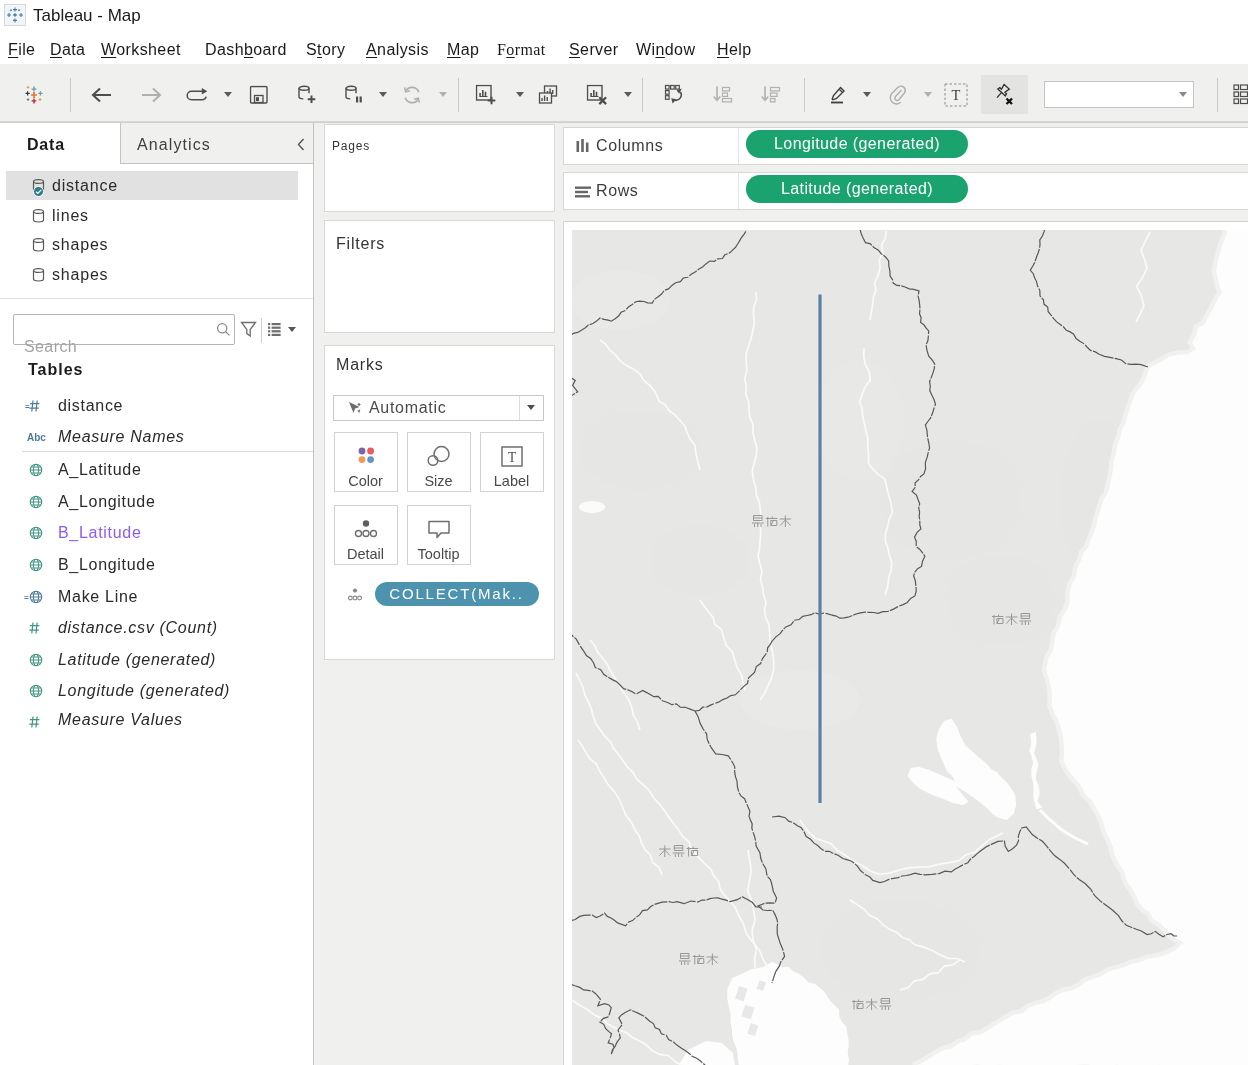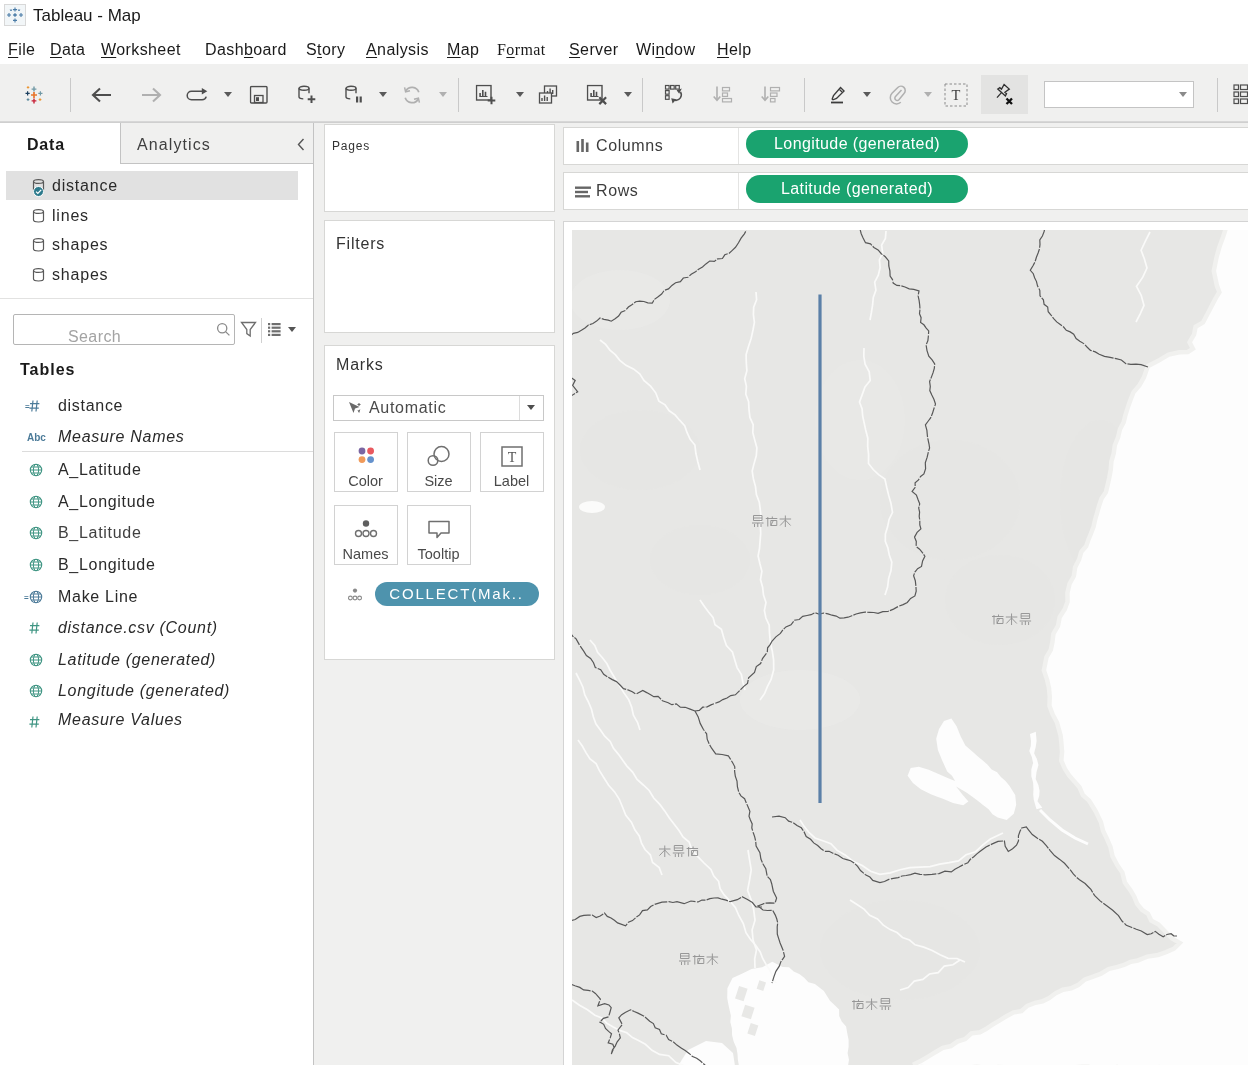--- a/index.html
+++ b/index.html
@@ -194,21 +194,21 @@
 <path d="M1.5 3 V11.6 c0 1 2.2 1.9 5 1.9 s5 -0.9 5 -1.9 V3" stroke="#5a5a5a" stroke-width="1.2" fill="none"></path>
 <ellipse cx="6.5" cy="3" rx="5" ry="1.9" stroke="#5a5a5a" stroke-width="1.2" fill="none"></ellipse>
       </svg></div>
 <div class="abs" style="left:52px;top:275px;transform:translateY(-50%);font-size:16px;letter-spacing:0.8px;color:#2a2a2a;">shapes</div>
 <div class="abs" style="left:33px;top:186px;line-height:0;"><svg width="11" height="11" viewBox="0 0 11 11">
 <circle cx="5.5" cy="5.5" r="5" fill="#2c7a8c" stroke="#fff" stroke-width="1"></circle>
 <path d="M3 5.6 L4.8 7.4 L8.2 3.9" stroke="#fff" stroke-width="1.3" fill="none"></path>
       </svg></div>
 <div class="abs" style="left:0;top:298px;width:313px;height:1px;background:#e2e2e1;"></div>
 <div class="abs" style="left:13px;top:314px;width:222px;height:31px;background:#fff;border:1px solid #b5b5b5;border-radius:2px;"></div>
-<div class="abs" style="left:24px;top:328px;font-size:16px;letter-spacing:0.4px;color:#a3a3a3;margin-left:44px;">Search</div>
+<div class="abs" style="left:24px;top:338px;font-size:16px;letter-spacing:0.4px;color:#a3a3a3;">Search</div>
 <div class="abs" style="left:216px;top:322px;line-height:0;"><svg width="15" height="15" viewBox="0 0 15 15">
 <circle cx="6.2" cy="6.2" r="4.6" stroke="#8a8a8a" stroke-width="1.3" fill="none"></circle>
 <path d="M9.6 9.6 L13.4 13.4" stroke="#8a8a8a" stroke-width="1.3"></path>
       </svg></div>
 <div class="abs" style="left:240px;top:321px;line-height:0;"><svg width="17" height="17" viewBox="0 0 17 17">
 <path d="M1.5 1.5 H15.5 L10.2 8.5 V15 L6.8 12.6 V8.5 Z" stroke="#6e6e6e" stroke-width="1.3" fill="none"></path>
       </svg></div>
 <div class="abs" style="left:261px;top:318px;width:1px;height:25px;background:#d0d0d0;"></div>
 <div class="abs" style="left:268px;top:323px;line-height:0;"><svg width="13" height="13" viewBox="0 0 13 13">
 <g fill="#6e6e6e">
@@ -216,21 +216,21 @@
           <rect x="3.6" y="0" width="9" height="2.2"></rect>
 <rect x="0" y="3.6" width="2.2" height="2.2"></rect>
           <rect x="3.6" y="3.6" width="9" height="2.2"></rect>
 <rect x="0" y="7.2" width="2.2" height="2.2"></rect>
           <rect x="3.6" y="7.2" width="9" height="2.2"></rect>
 <rect x="0" y="10.8" width="2.2" height="2.2"></rect>
           <rect x="3.6" y="10.8" width="9" height="2.2"></rect>
 </g>
       </svg></div>
 <div class="abs" style="left:288px;top:327px;width:0;height:0;border-left:4.5px solid transparent;border-right:4.5px solid transparent;border-top:5px solid #555;"></div>
-<div class="abs" style="left:20px;top:361px;font-size:16px;font-weight:bold;letter-spacing:1px;color:#1a1a1a;">Tables</div>
+<div class="abs" style="left:28px;top:361px;font-size:16px;font-weight:bold;letter-spacing:1px;color:#1a1a1a;">Tables</div>
 <div class="abs" style="left:25px;top:406px;transform:translateY(-50%);line-height:0;"><svg width="17" height="14" viewBox="0 0 17 14">
         <text x="0" y="9.5" font-size="8" font-weight="bold" fill="#4c7b99">=</text>
 <g stroke="#4c7b99" stroke-width="1.2">
           <path d="M8 1.5 L6.8 12.5 M12.2 1.5 L11 12.5 M5 4.6 H14.4 M4.4 9.2 H13.8"></path>
         </g>
       </svg></div>
 <div class="abs" style="left:58px;top:406px;transform:translateY(-50%);font-size:16px;letter-spacing:0.7px;color:#2a2a2a;">distance</div>
 <div class="abs" style="left:27px;top:437px;transform:translateY(-50%);line-height:0;"><span style="font-size:10px;font-weight:bold;color:#4c7b99;font-style:normal;">Abc</span></div>
 <div class="abs" style="left:58px;top:437px;transform:translateY(-50%);font-size:16px;letter-spacing:0.7px;color:#2a2a2a;font-style:italic;">Measure Names</div>
 <div class="abs" style="left:29px;top:470px;transform:translateY(-50%);line-height:0;"><svg width="14" height="14" viewBox="0 0 14 14">
@@ -243,21 +243,21 @@
 <circle cx="7" cy="7" r="5.7" stroke="#3f9583" stroke-width="1.1" fill="none"></circle>
 <ellipse cx="7" cy="7" rx="2.6" ry="5.7" stroke="#3f9583" stroke-width="1" fill="none"></ellipse>
 <path d="M1.3 7 H12.7 M2.2 4 H11.8 M2.2 10 H11.8" stroke="#3f9583" stroke-width="1"></path>
       </svg></div>
 <div class="abs" style="left:58px;top:502px;transform:translateY(-50%);font-size:16px;letter-spacing:0.7px;color:#2a2a2a;">A_Longitude</div>
 <div class="abs" style="left:29px;top:533px;transform:translateY(-50%);line-height:0;"><svg width="14" height="14" viewBox="0 0 14 14">
 <circle cx="7" cy="7" r="5.7" stroke="#3f9583" stroke-width="1.1" fill="none"></circle>
 <ellipse cx="7" cy="7" rx="2.6" ry="5.7" stroke="#3f9583" stroke-width="1" fill="none"></ellipse>
 <path d="M1.3 7 H12.7 M2.2 4 H11.8 M2.2 10 H11.8" stroke="#3f9583" stroke-width="1"></path>
       </svg></div>
-<div class="abs" style="left:58px;top:533px;transform:translateY(-50%);font-size:16px;letter-spacing:0.7px;color:#404040;">B_Latitude</div>
+<div class="abs" style="left:58px;top:533px;transform:translateY(-50%);font-size:16px;letter-spacing:0.7px;color:#8b5cf6;">B_Latitude</div>
 <div class="abs" style="left:29px;top:565px;transform:translateY(-50%);line-height:0;"><svg width="14" height="14" viewBox="0 0 14 14">
 <circle cx="7" cy="7" r="5.7" stroke="#3f9583" stroke-width="1.1" fill="none"></circle>
 <ellipse cx="7" cy="7" rx="2.6" ry="5.7" stroke="#3f9583" stroke-width="1" fill="none"></ellipse>
 <path d="M1.3 7 H12.7 M2.2 4 H11.8 M2.2 10 H11.8" stroke="#3f9583" stroke-width="1"></path>
       </svg></div>
 <div class="abs" style="left:58px;top:565px;transform:translateY(-50%);font-size:16px;letter-spacing:0.7px;color:#2a2a2a;">B_Longitude</div>
 <div class="abs" style="left:24px;top:597px;transform:translateY(-50%);line-height:0;"><svg width="19" height="14" viewBox="0 0 19 14">
 <text x="0" y="9.5" font-size="8" font-weight="bold" fill="#4c7b99">=</text>
 <g transform="translate(5,0)">
 <circle cx="7" cy="7" r="5.7" stroke="#4c7b99" stroke-width="1.1" fill="none"></circle>
@@ -332,21 +332,21 @@
 <div class="abs" style="left:511.5px;top:481px;transform:translate(-50%,-50%);font-size:14.5px;color:#4a4a4a;">Label</div>
 <div class="abs" style="left:333.5px;top:504.5px;width:64.5px;height:60px;background:#fff;border:1px solid #d2d2d2;"></div>
 <div class="abs" style="left:365.5px;top:529.5px;transform:translate(-50%,-50%);line-height:0;"><svg width="26" height="24" viewBox="0 0 26 24">
 <circle cx="13" cy="5.5" r="3.2" fill="#5f5f5f"></circle>
 <g stroke="#6f6f6f" stroke-width="1.4" fill="none">
 <circle cx="5.5" cy="15.5" r="3"></circle>
           <circle cx="13" cy="15.5" r="3"></circle>
           <circle cx="20.5" cy="15.5" r="3"></circle>
         </g>
       </svg></div>
-<div class="abs" style="left:365.5px;top:553.5px;transform:translate(-50%,-50%);font-size:14.5px;color:#4a4a4a;">Names</div>
+<div class="abs" style="left:365.5px;top:553.5px;transform:translate(-50%,-50%);font-size:14.5px;color:#4a4a4a;">Detail</div>
 <div class="abs" style="left:406.5px;top:504.5px;width:64.5px;height:60px;background:#fff;border:1px solid #d2d2d2;"></div>
 <div class="abs" style="left:438.5px;top:529.5px;transform:translate(-50%,-50%);line-height:0;"><svg width="26" height="24" viewBox="0 0 26 24">
 <path d="M3 3.5 H23 V15 H15 L11 19.5 V15 H3 Z" stroke="#6f6f6f" stroke-width="1.5" fill="none" stroke-linejoin="round"></path>
       </svg></div>
 <div class="abs" style="left:438.5px;top:553.5px;transform:translate(-50%,-50%);font-size:14.5px;color:#4a4a4a;">Tooltip</div>
 <div class="abs" style="left:347px;top:587px;line-height:0;"><svg width="16" height="16" viewBox="0 0 16 16">
 <circle cx="8" cy="3.6" r="2.1" fill="#8a8a8a"></circle>
 <g stroke="#8a8a8a" stroke-width="1.1" fill="none">
 <circle cx="3.4" cy="11" r="1.9"></circle>
           <circle cx="8" cy="11" r="1.9"></circle>

